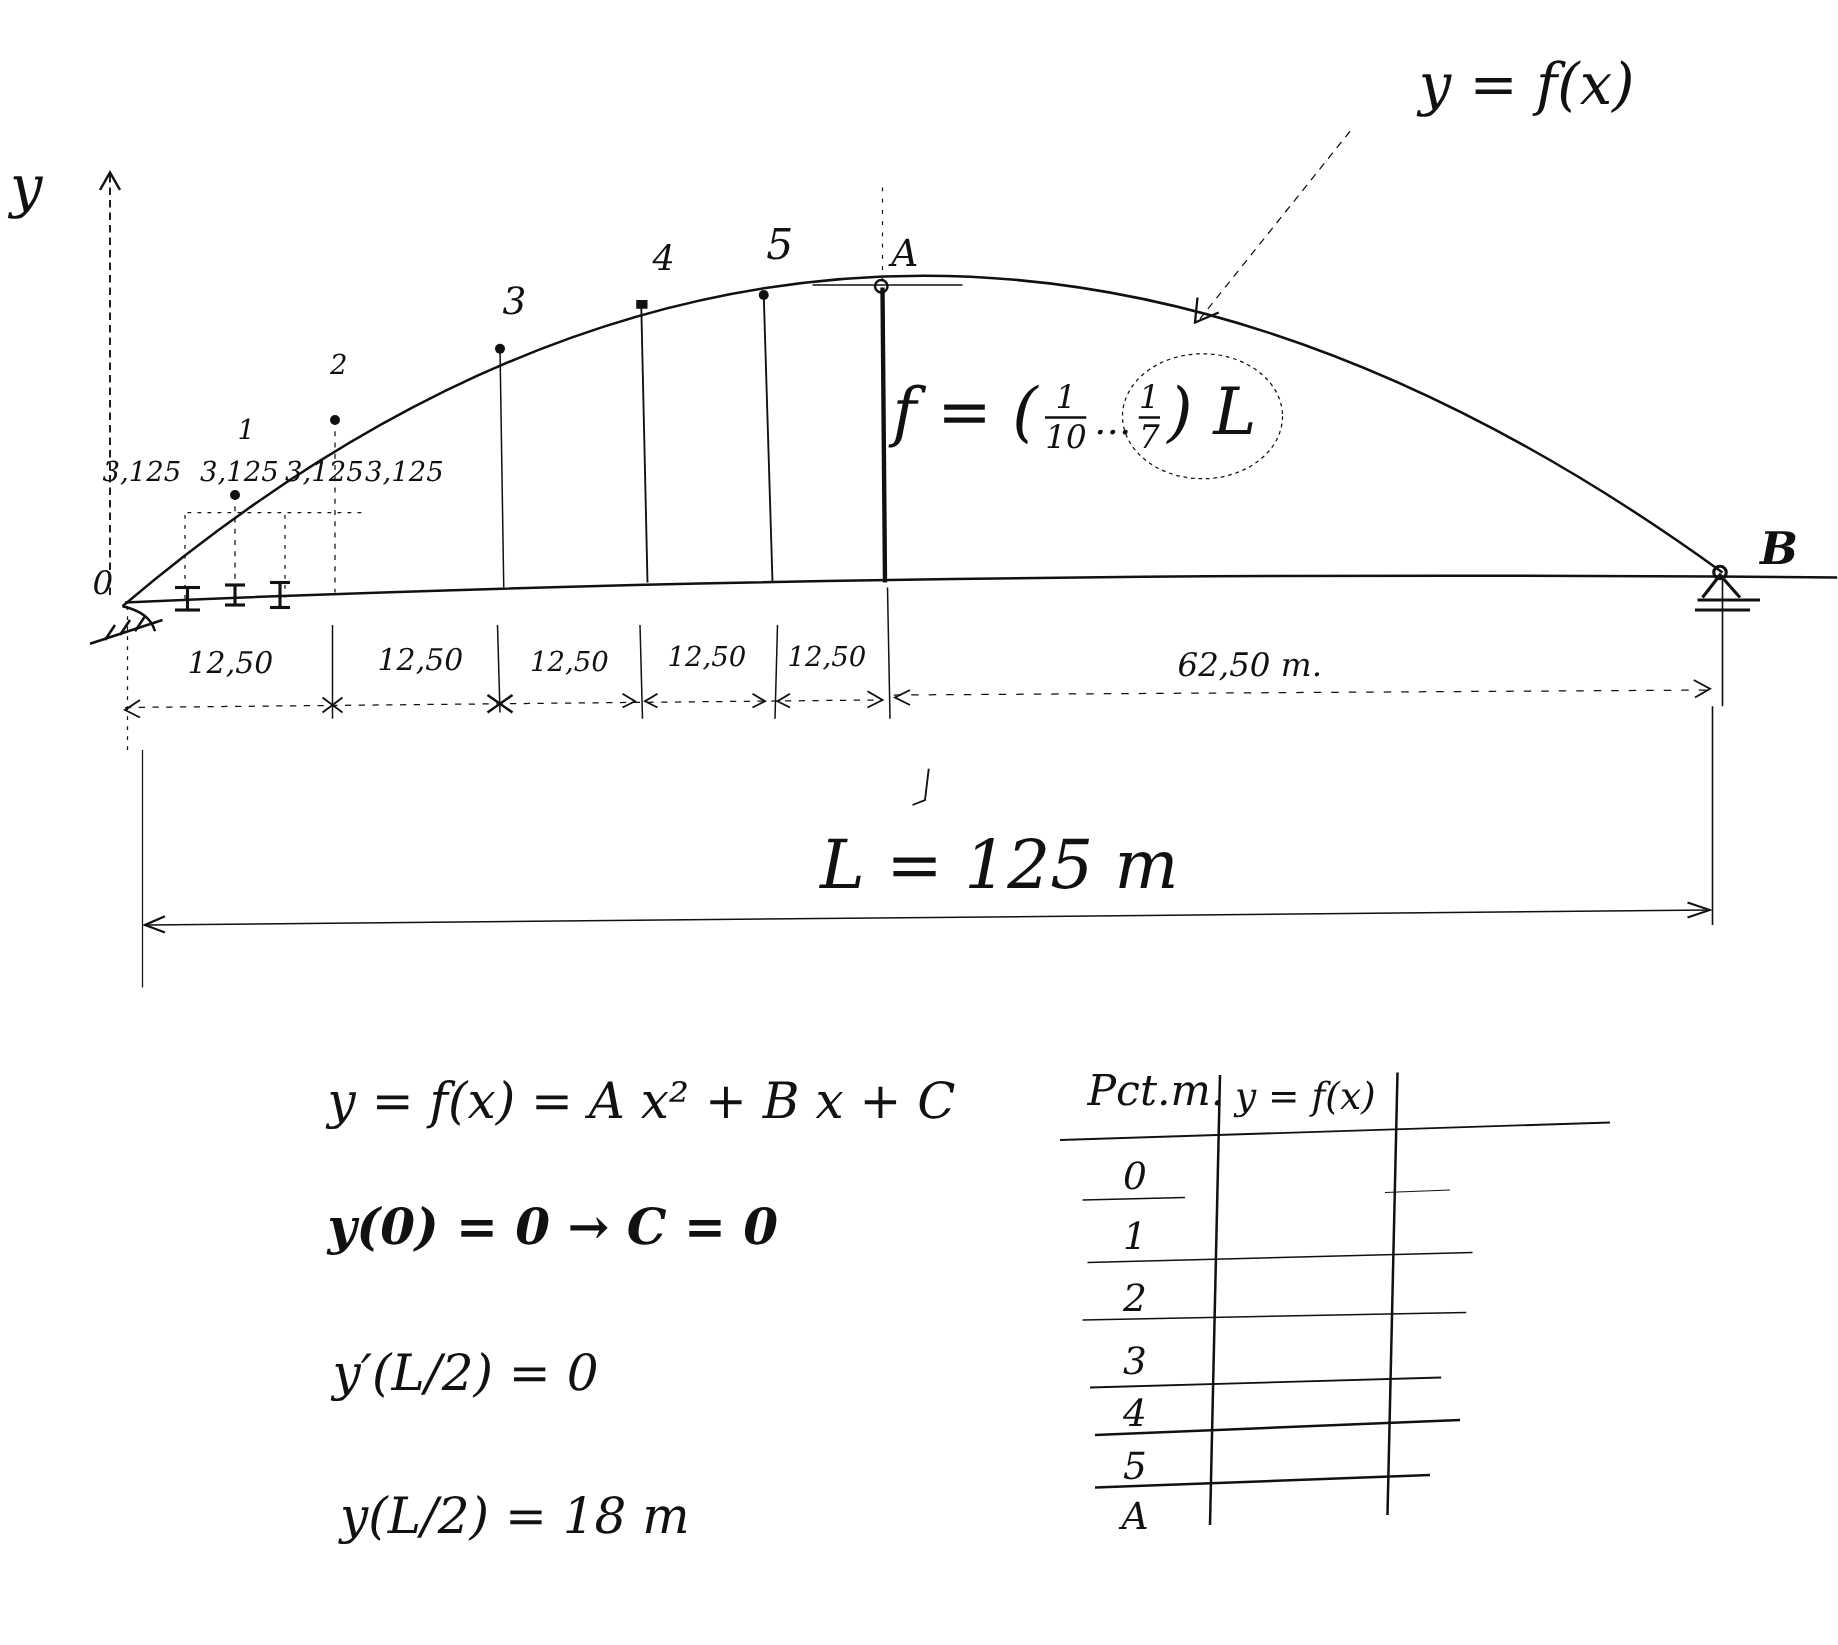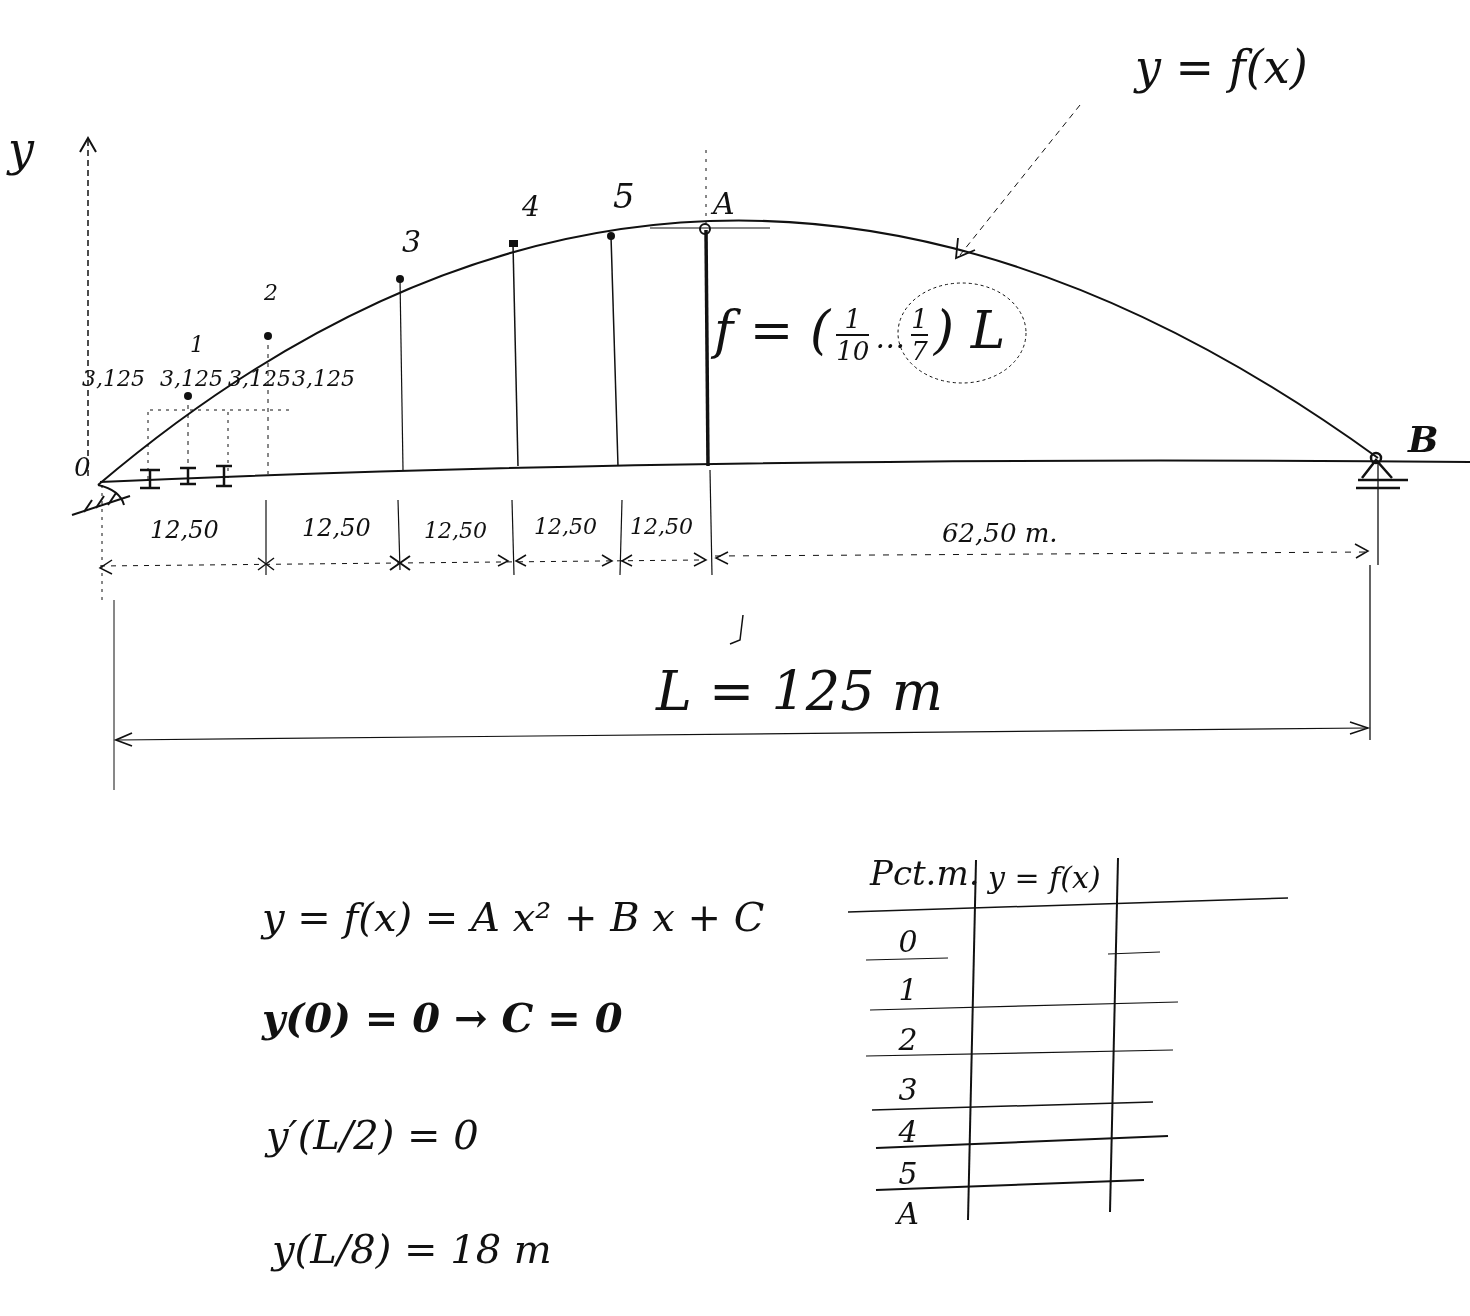--- a/index.html
+++ b/index.html
@@ -1,20 +1,20 @@
 <!DOCTYPE html>
 <html><head>
 <meta charset="utf-8">
 <style>
   html, body { margin:0; padding:0; background:#ffffff; }
   body { width:1470px; height:1316px; position:relative; overflow:hidden;
          font-family:"DejaVu Serif", serif; color:#111; }
   svg.sketch { position:absolute; left:0; top:0; }
   .lbl { position:absolute; font-family:"DejaVu Serif", serif; font-style:italic; color:#111; white-space:nowrap; }
-  .eq { position:absolute; font-family:"DejaVu Serif", serif; font-style:italic; font-size:40px; color:#111; white-space:nowrap;margin-top:36px; }
+  .eq { position:absolute; font-family:"DejaVu Serif", serif; font-style:italic; font-size:40px; color:#111; white-space:nowrap; }
   .tbl { position:absolute; left:848px; top:850px; width:440px; height:380px; }
   .tbl .hdr { position:absolute; font-family:"DejaVu Serif", serif; font-style:italic; font-size:34px; }
   .tbl .row { position:absolute; left:40px; font-family:"DejaVu Serif", serif; font-style:italic; font-size:30px; width:40px; text-align:center; }
 </style>
 </head>
 <body>
 
 <svg class="sketch" width="1470" height="1316" viewBox="0 0 1470 1316">
 
   <line x1="88" y1="140" x2="88" y2="480" stroke="#111" stroke-width="1.5" stroke-dasharray="6,4"></line>
@@ -130,21 +130,21 @@
 <div class="lbl" style="left:942px;top:506px;font-size:26px;margin-top:12px;">62,50 m.</div>
 <div class="lbl" style="left:656px;top:660px;font-size:54px;">L = 125 m</div>
 
 <div class="lbl" style="left:714px;top:300px;font-size:52px;">
   <span>f = (</span><span style="display:inline-block;vertical-align:middle;text-align:center;font-size:26px;line-height:30px;margin:0 6px;"><span style="display:block;border-bottom:2px solid #111;">1</span><span style="display:block;">10</span></span><span style="font-size:30px;">…</span><span style="display:inline-block;vertical-align:middle;text-align:center;font-size:26px;line-height:30px;margin:0 6px;"><span style="display:block;border-bottom:2px solid #111;">1</span><span style="display:block;">7</span></span><span>) L</span>
 </div>
 
 <div class="eq" style="left:262px;top:858px;">y = f(x) = A x² + B x + C</div>
 <div class="eq" style="left:262px;top:958px;font-weight:bold;">y(0) = 0  →   C = 0</div>
 <div class="eq" style="left:266px;top:1076px;">y′(L/2) = 0</div>
-<div class="eq" style="left:272px;top:1190px;">y(L/8) = 18 m</div>
+<div class="eq" style="left:272px;top:1190px;">y(L/2) = 18 m</div>
 
 <div class="tbl">
   <svg width="440" height="380" style="position:absolute;left:0;top:0;">
     <line x1="128" y1="10" x2="120" y2="370" stroke="#111" stroke-width="2"></line>
     <line x1="270" y1="8" x2="262" y2="362" stroke="#111" stroke-width="2"></line>
     <line x1="0" y1="62" x2="440" y2="48" stroke="#111" stroke-width="1.5"></line>
     <line x1="18" y1="110" x2="100" y2="108" stroke="#111" stroke-width="1.2"></line>
     <line x1="260" y1="104" x2="312" y2="102" stroke="#111" stroke-width="1"></line>
     <line x1="22" y1="160" x2="330" y2="152" stroke="#111" stroke-width="1.2"></line>
     <line x1="18" y1="206" x2="325" y2="200" stroke="#111" stroke-width="1.2"></line>

